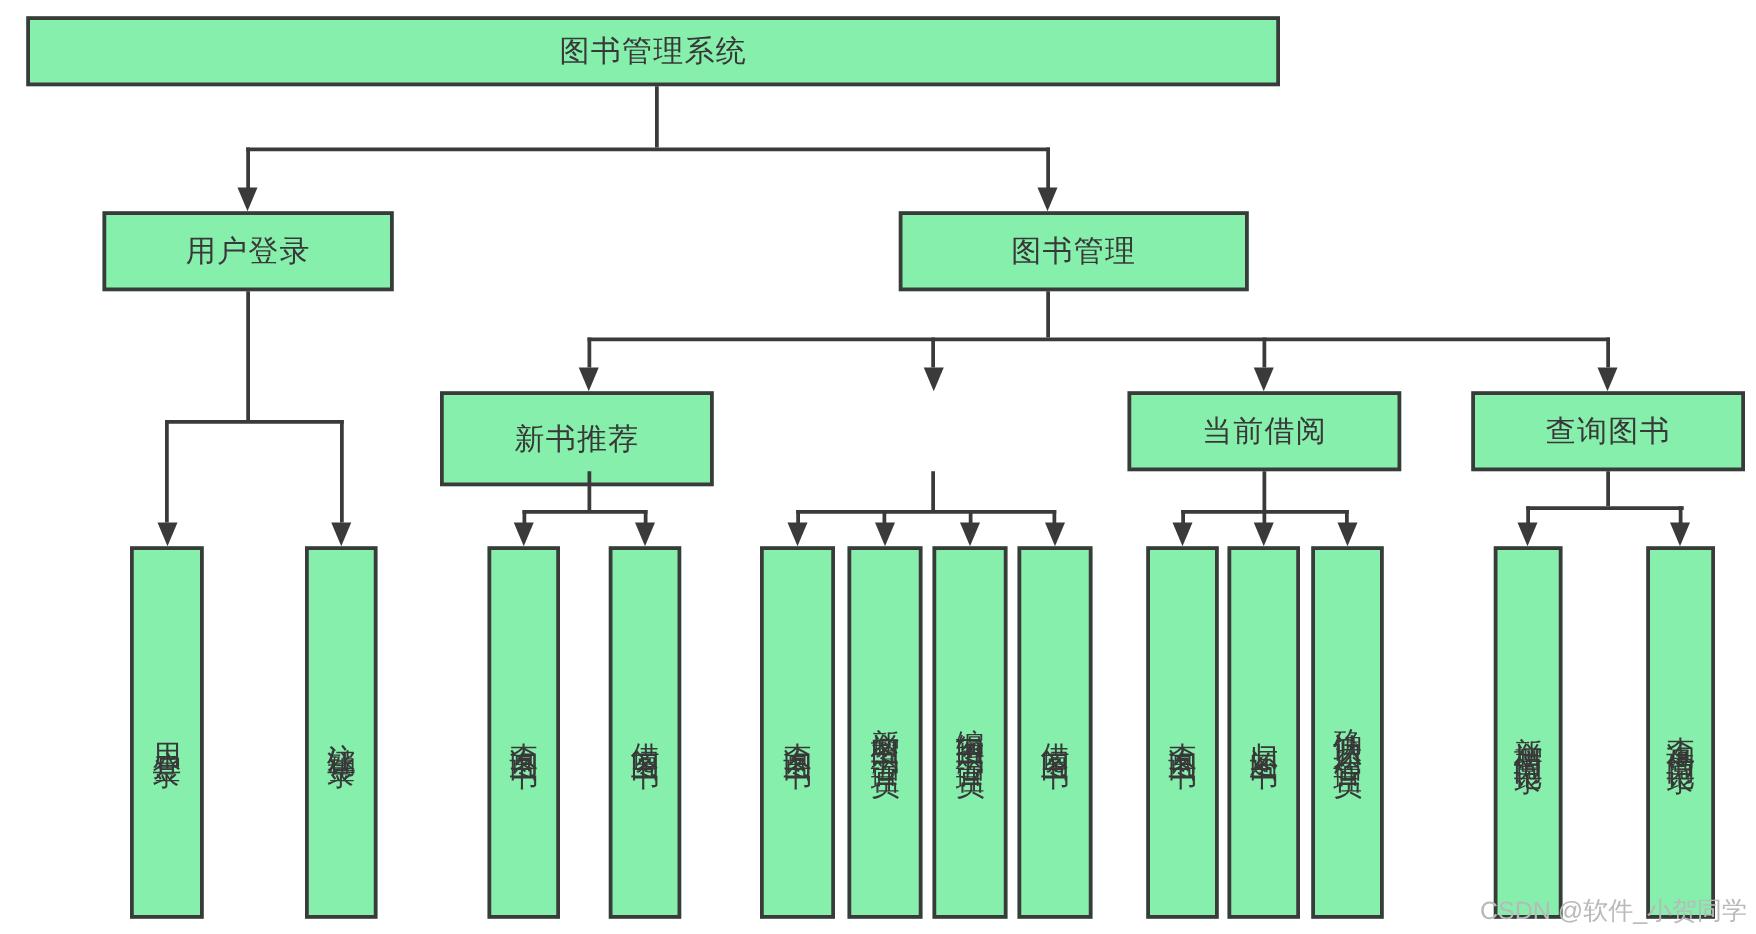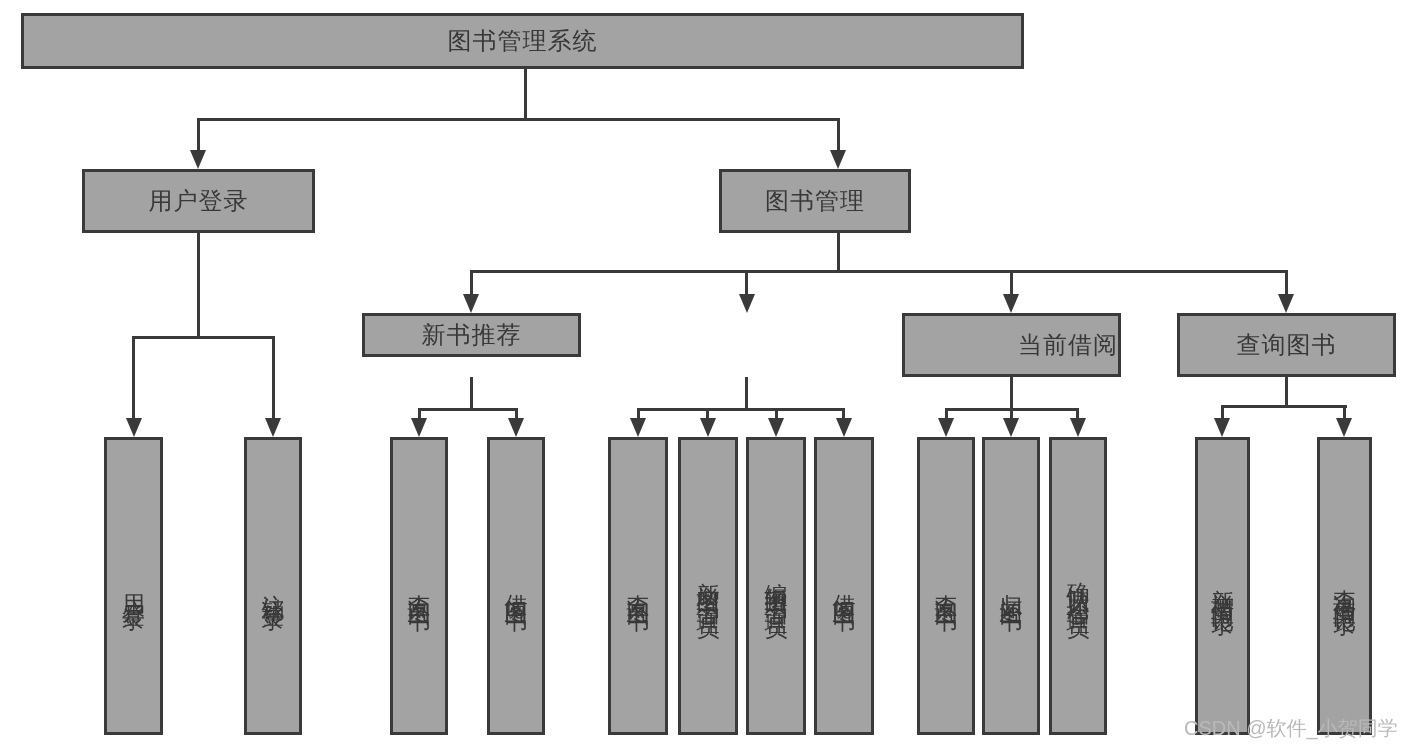--- a/index.html
+++ b/index.html
@@ -16,21 +16,21 @@
   .canvas{
     position:relative;
     width:1405px;
     height:747px;
     background:var(--bg);
     overflow:hidden;
   }
   .box{
     position:absolute;
     box-sizing:border-box;
-    background:#a3a3a3;
+    background:#86efac;
     border:3px solid var(--line);
     color:var(--text);
     display:flex;
     align-items:center;
     justify-content:center;
     text-align:center;
   }
   .hlabel{font-size:24px;letter-spacing:1px;}
   .vbox{
     writing-mode:vertical-rl;
@@ -72,21 +72,21 @@
   <div class="line" style="left:524px;top:69px;width:3px;height:49px;"></div>
   <div class="line" style="left:197px;top:118px;width:643px;height:3px;"></div>
   <div class="line" style="left:197px;top:118px;width:3px;height:34px;"></div>
   <div class="arrow" style="left:190px;top:150px;"></div>
   <div class="line" style="left:837px;top:118px;width:3px;height:34px;"></div>
   <div class="arrow" style="left:830px;top:150px;"></div>
 
   <div class="box hlabel" style="left:82px;top:169px;width:233px;height:64px;">
     <span>用户登录</span>
   </div>
-  <div class="box hlabel" style="left:719px;top:169px;width:192px;height:64px;">
+  <div class="box hlabel" style="left:719px;top:169px;width:280px;height:64px;">
     <span>图书管理</span>
   </div>
 
   <div class="line" style="left:197px;top:233px;width:3px;height:103px;"></div>
   <div class="line" style="left:132px;top:336px;width:143px;height:3px;"></div>
   <div class="line" style="left:132px;top:336px;width:3px;height:82px;"></div>
   <div class="arrow" style="left:126px;top:418px;"></div>
   <div class="line" style="left:272px;top:336px;width:3px;height:82px;"></div>
   <div class="arrow" style="left:265px;top:418px;"></div>
 
@@ -94,24 +94,24 @@
   <div class="line" style="left:470px;top:270px;width:818px;height:3px;"></div>
   <div class="line" style="left:470px;top:270px;width:3px;height:24px;"></div>
   <div class="arrow" style="left:463px;top:294px;"></div>
   <div class="line" style="left:745px;top:270px;width:3px;height:24px;"></div>
   <div class="arrow" style="left:739px;top:294px;"></div>
   <div class="line" style="left:1010px;top:270px;width:3px;height:24px;"></div>
   <div class="arrow" style="left:1003px;top:294px;"></div>
   <div class="line" style="left:1285px;top:270px;width:3px;height:24px;"></div>
   <div class="arrow" style="left:1278px;top:294px;"></div>
 
-  <div class="box hlabel" style="left:362px;top:313px;width:219px;height:44px;">
+  <div class="box hlabel" style="left:352px;top:313px;width:219px;height:76px;">
     <span>新书推荐</span>
   </div>
-  <div class="box hlabel" style="left:902px;top:313px;width:219px;height:64px;justify-content:flex-end;">
+  <div class="box hlabel" style="left:902px;top:313px;width:219px;height:64px;">
     <span>当前借阅</span>
   </div>
   <div class="box hlabel" style="left:1177px;top:313px;width:219px;height:64px;">
     <span>查询图书</span>
   </div>
 
   <div class="line" style="left:470px;top:377px;width:3px;height:31px;"></div>
   <div class="line" style="left:418px;top:408px;width:100px;height:3px;"></div>
   <div class="line" style="left:418px;top:408px;width:3px;height:12px;"></div>
   <div class="arrow" style="left:411px;top:418px;"></div>

